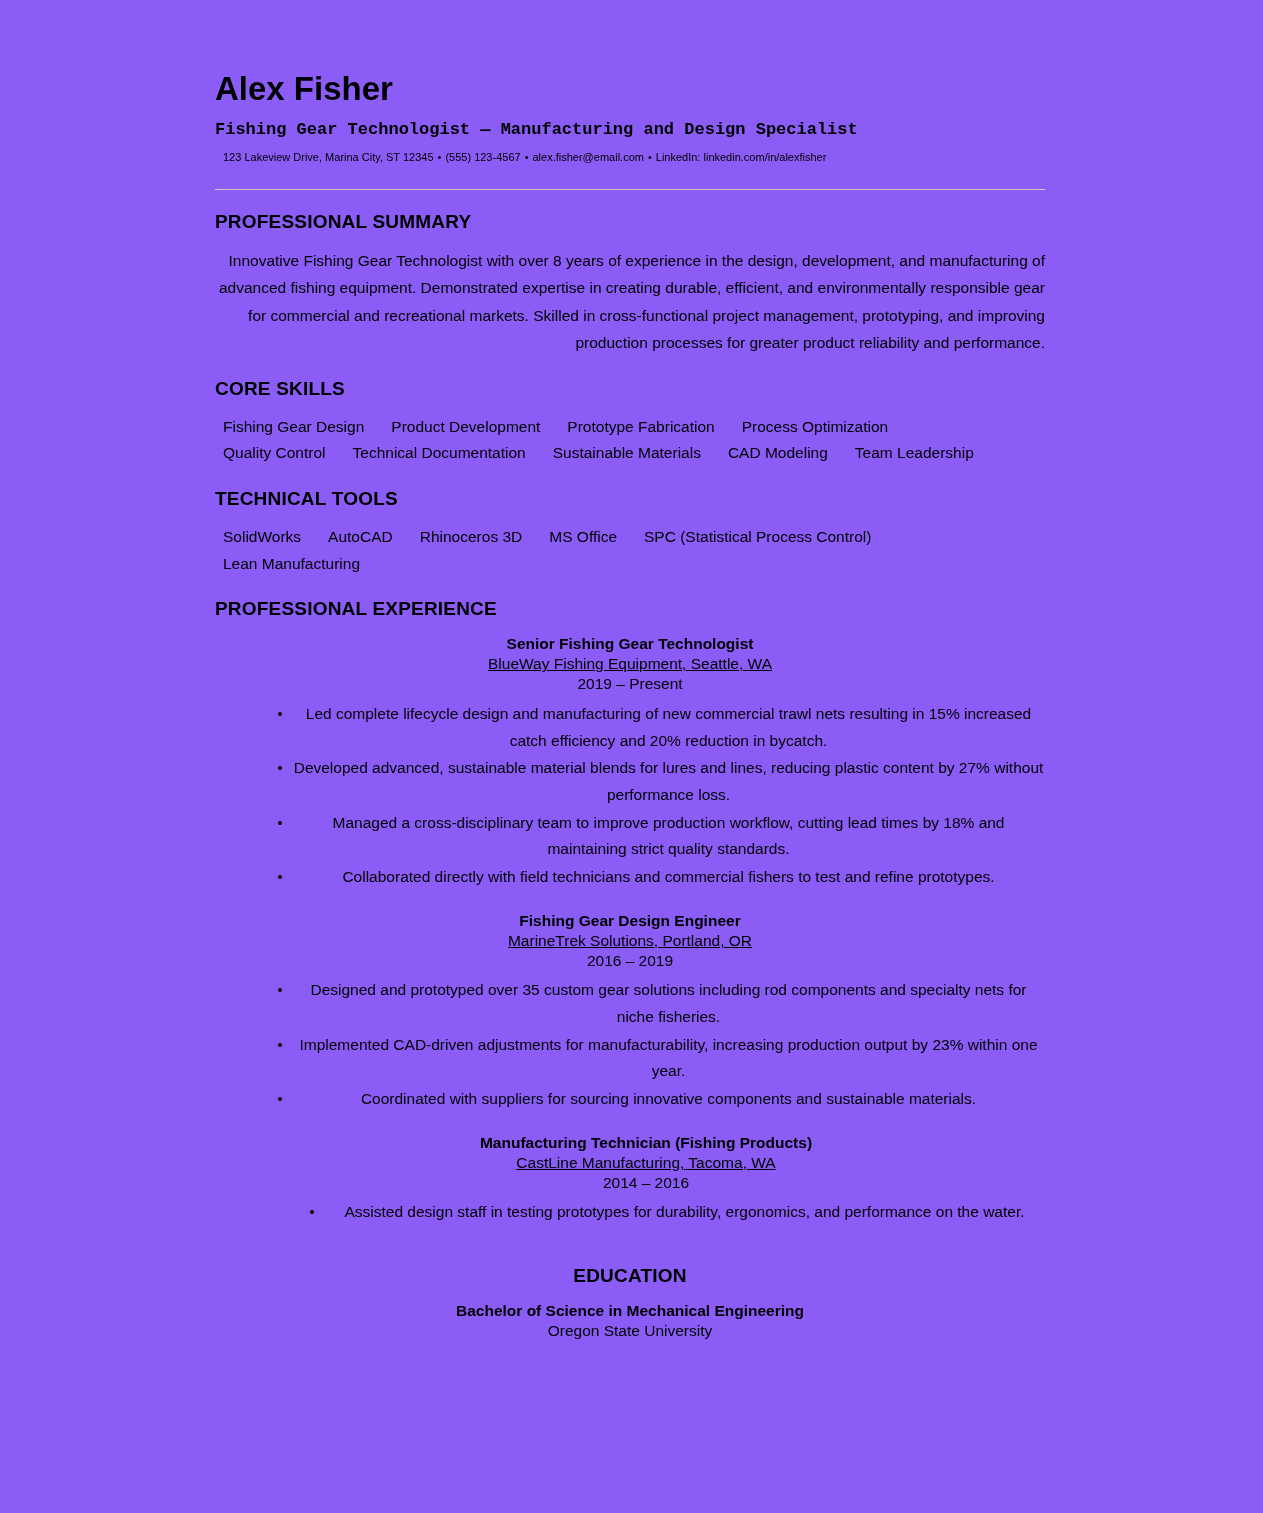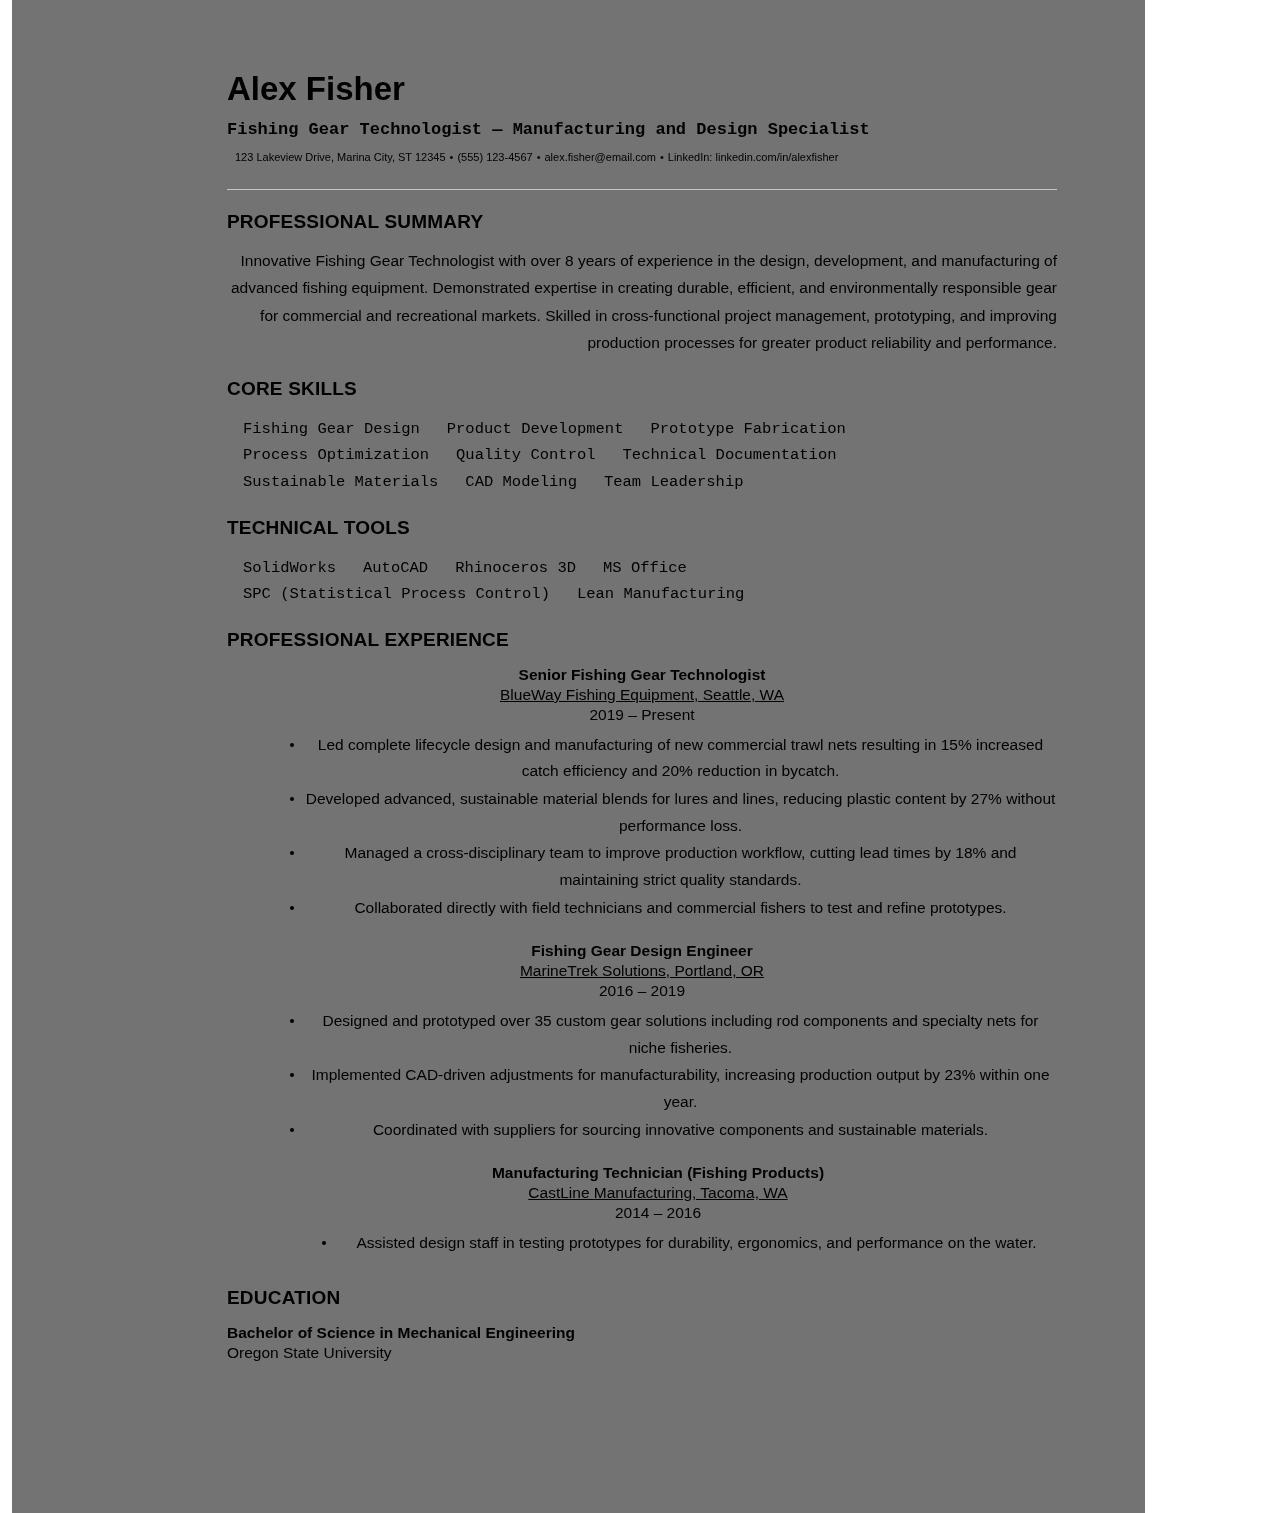--- a/index.html
+++ b/index.html
@@ -10,24 +10,24 @@
   body {
     width: 1263px;
     height: 1513px;
     overflow: hidden;
     font-family: "Liberation Sans", sans-serif;
     color: #000000;
     position: relative;
   }
   .page {
     position: absolute;
-    left: 12px; top: 0;
-    width: 1133px;
+    left: 0; top: 0;
+    width: 1263px;
     height: 1513px;
-    background: #737373;
+    background: #8b5cf6;
     overflow: hidden;
   }
   .doc {
     position: absolute;
     left: 215px;
     top: 70px;
     width: 830px;
   }
 
   
@@ -75,23 +75,22 @@
     font-size: 15.5px;
     line-height: 1.78;
     margin: 0;
     text-align: right;
   }
 
   
   .inline-list {
     font-size: 15.5px;
     line-height: 1.72;
-    margin: 16px;
+    margin: 8px;
     max-width: 830px;
-    font-family: Liberation Mono, monospace;
   }
   .inline-list .item {
     display: inline-block;
     margin-right: 27px;
     white-space: nowrap;
   }
 
   
   .job {
     margin-bottom: 20px;
@@ -132,21 +131,21 @@
     position: absolute;
     left: 0;
     top: 11px;
     width: 4px;
     height: 4px;
     border-radius: 50%;
     background: #000;
   }
 
   
-  .edu-section { margin-top: 30px; }
+  .edu-section { margin-top: 39px; text-align: center; }
   .edu-degree {
     font-size: 15.5px;
     font-weight: bold;
     line-height: 1.3;
     margin: 0;
   }
   .edu-school {
     font-size: 15.5px;
     line-height: 1.28;
     margin: 0;

